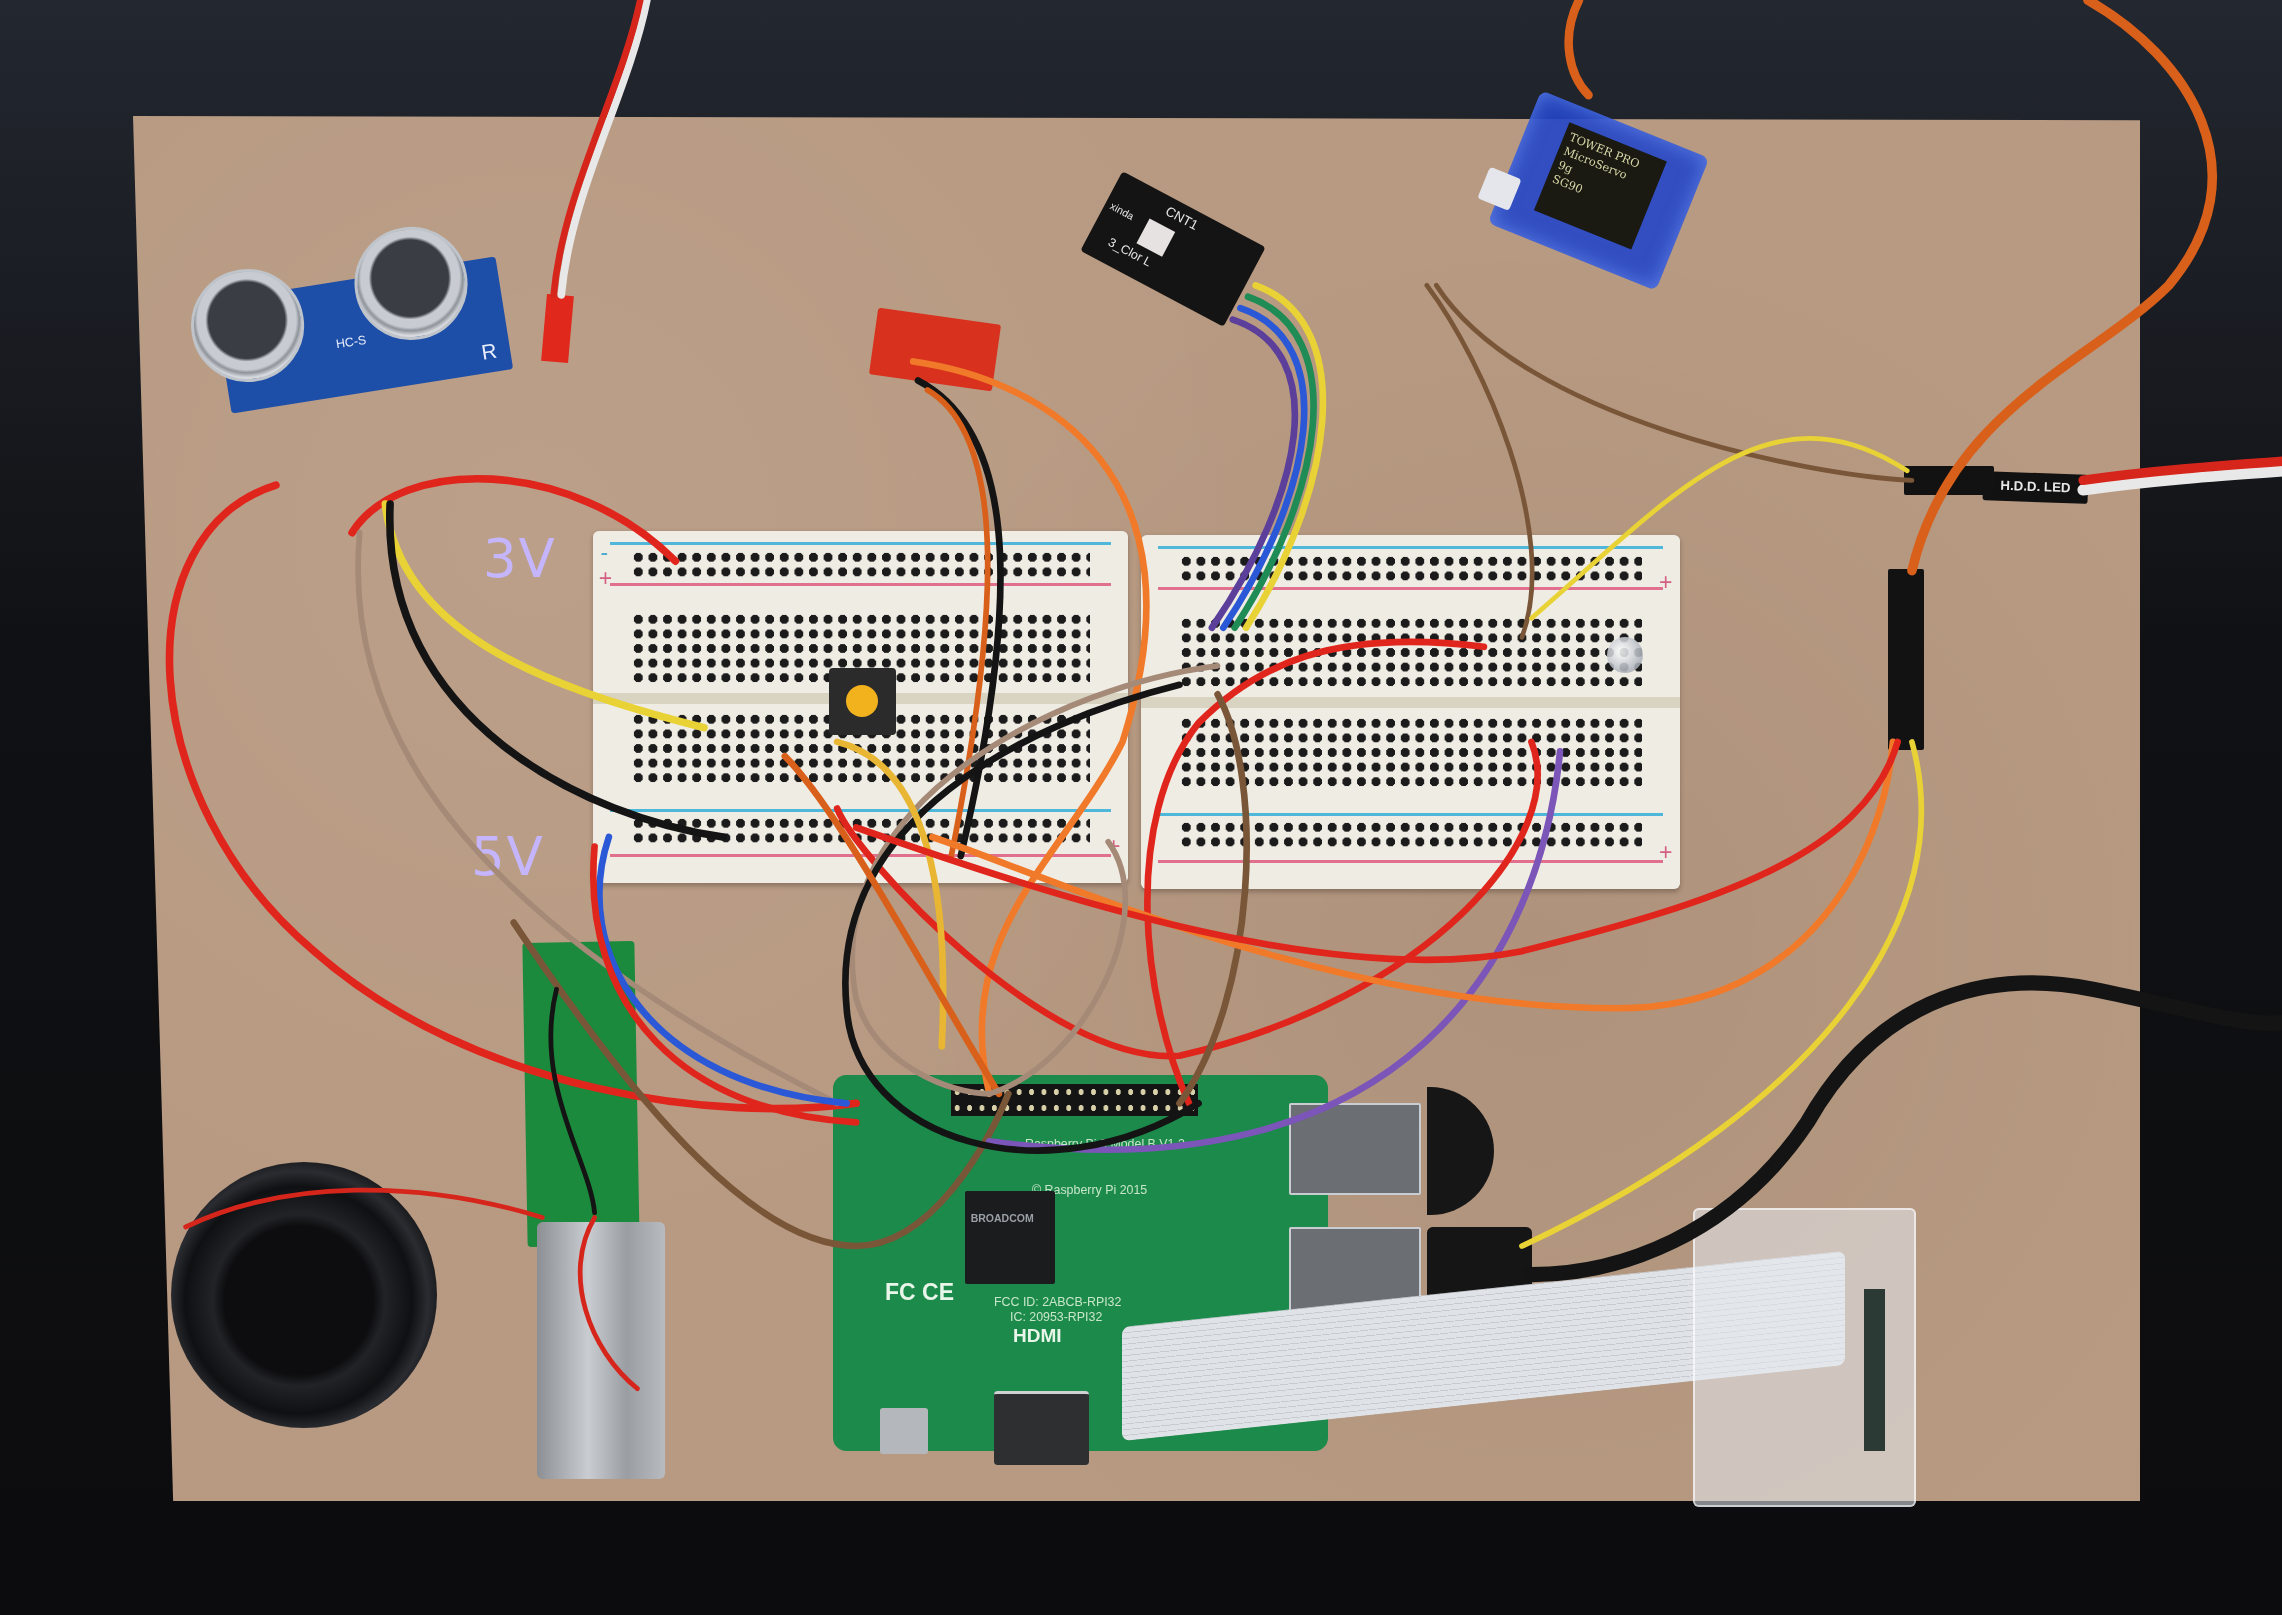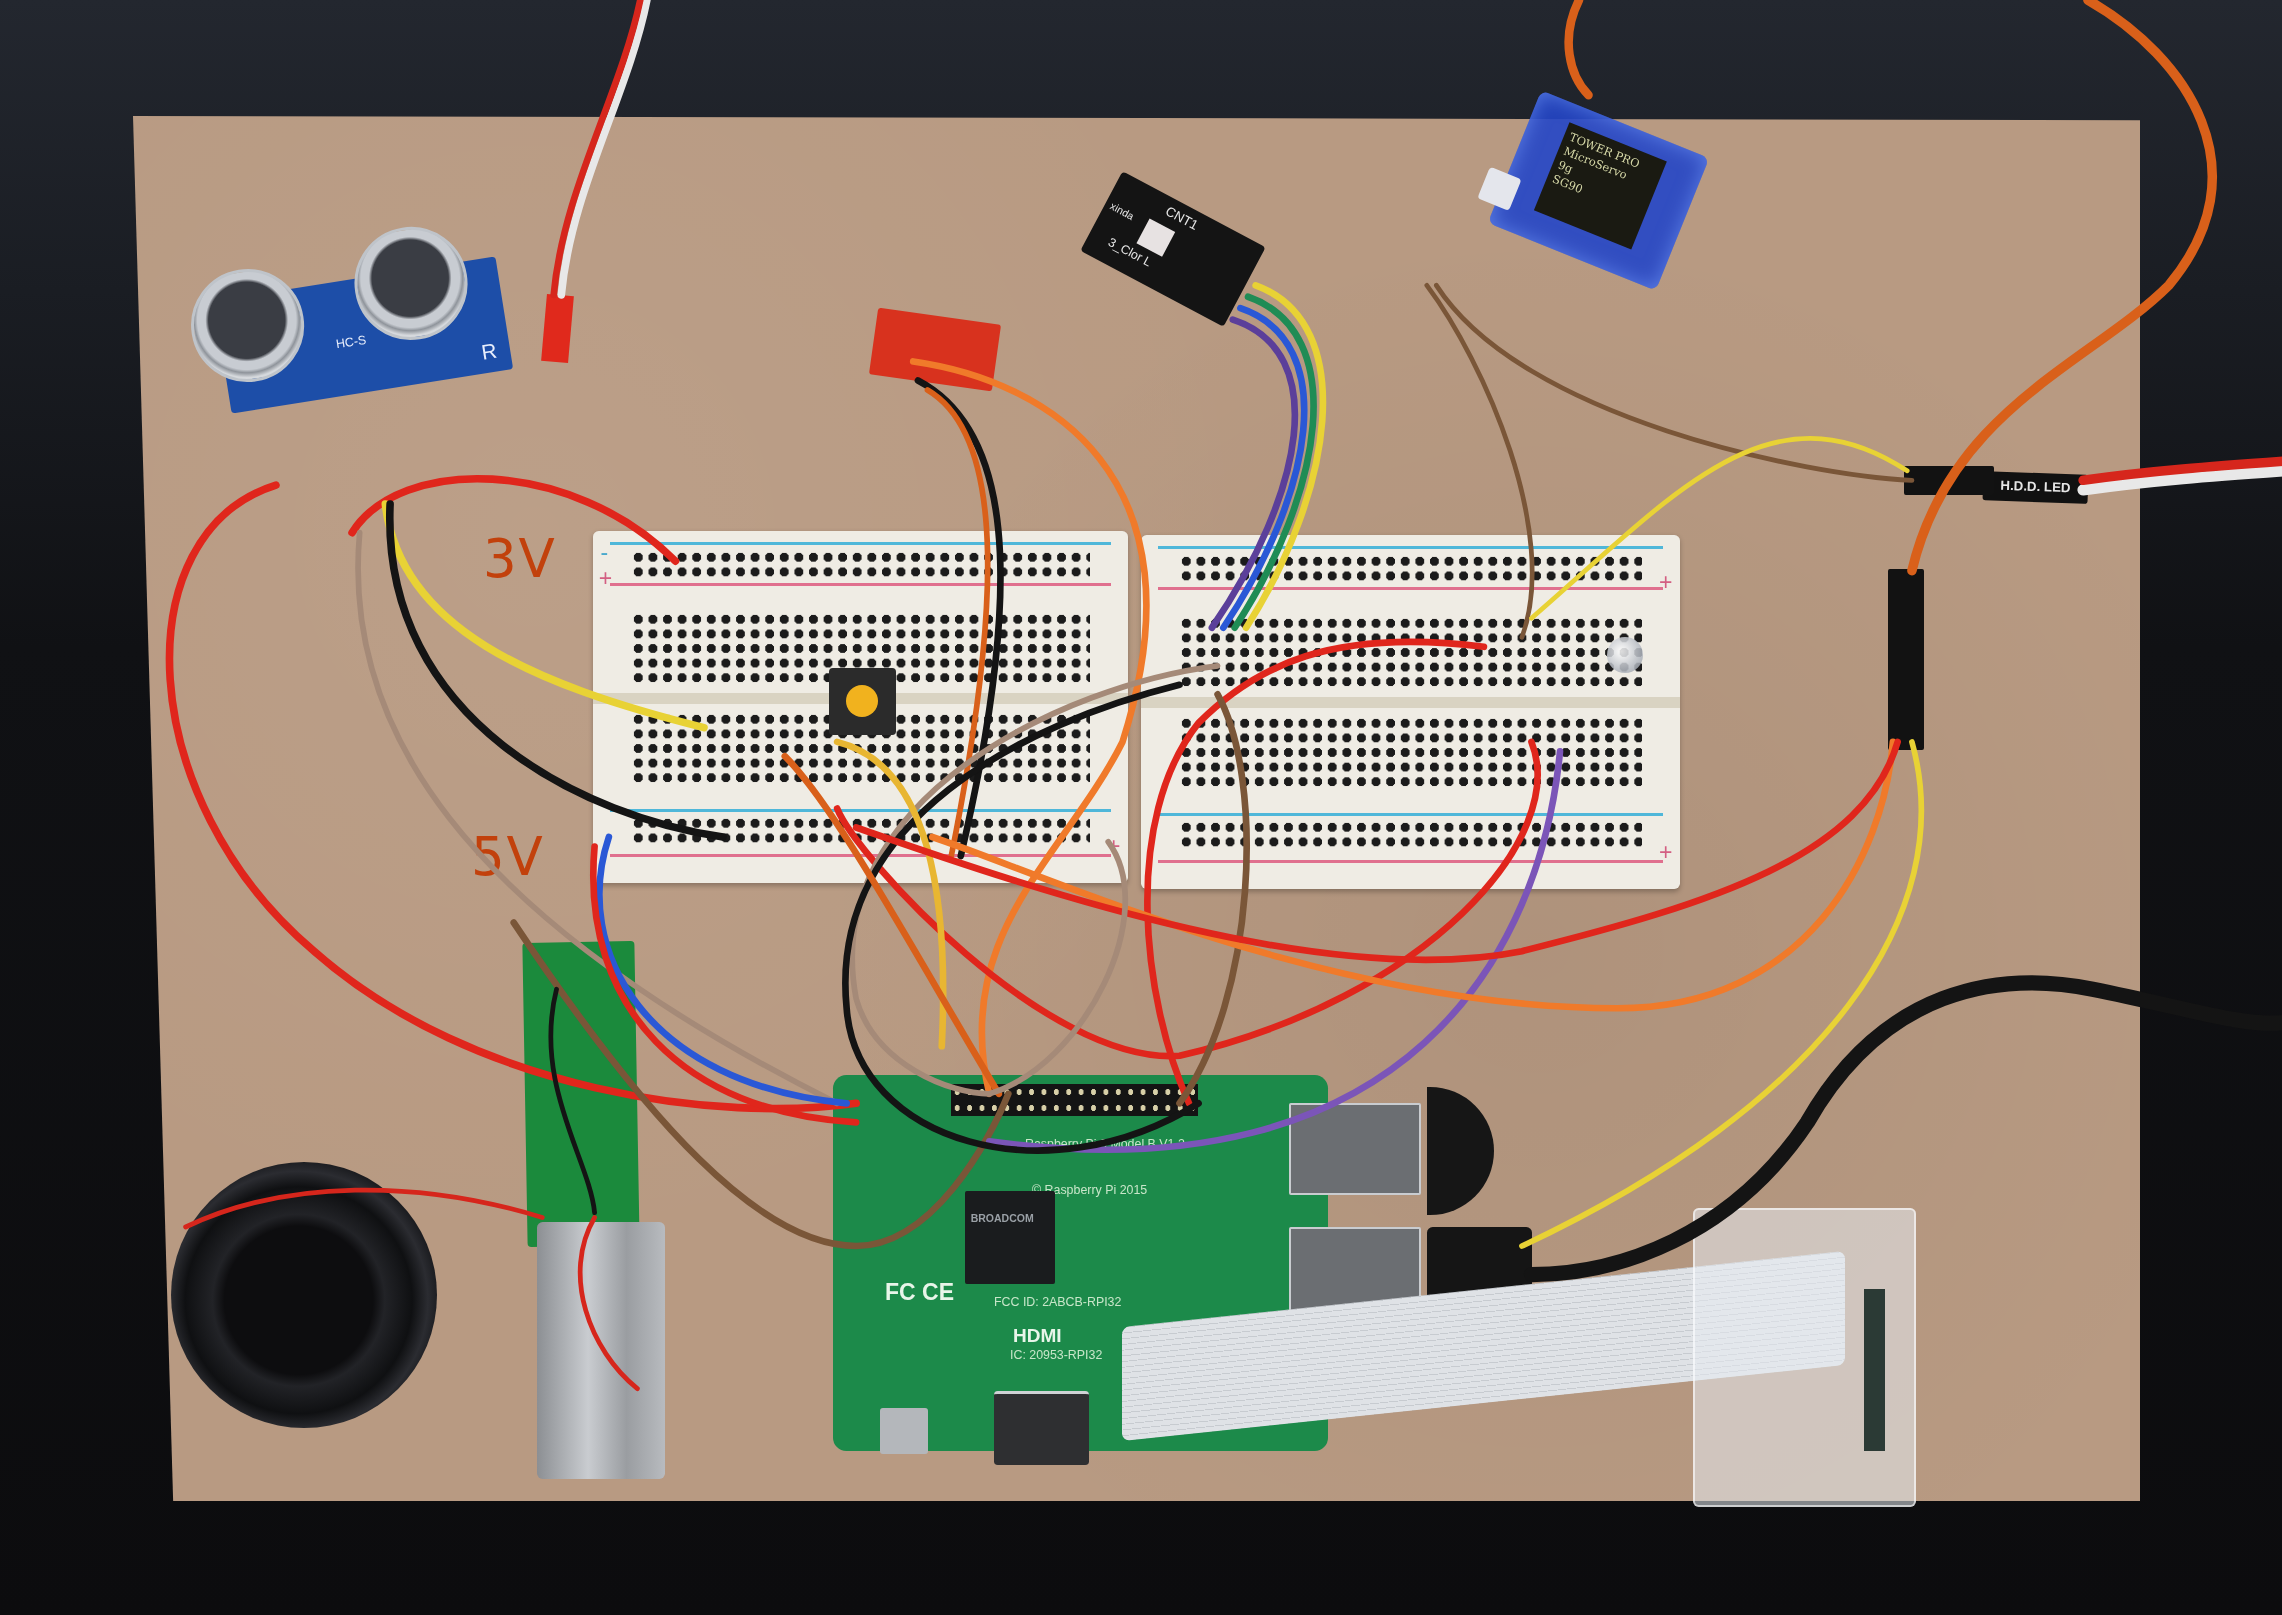--- a/index.html
+++ b/index.html
@@ -16,21 +16,21 @@
   }
   .board {
     position: absolute; left: 133px; top: 116px; width: 2007px; height: 1385px;
     background: #b89a82;
     background-image:
       radial-gradient(circle at 20% 30%, rgba(255,255,255,0.05), transparent 40%),
       radial-gradient(circle at 70% 60%, rgba(0,0,0,0.05), transparent 45%);
     clip-path: polygon(0 0, 100% 0.3%, 100% 100%, 2% 100%);
   }
   .hand-label {
-    position: absolute; color: #c2410c; font-family: "DejaVu Sans", sans-serif;
+    position: absolute; color: #c4b5fd; font-family: "DejaVu Sans", sans-serif;
     font-size: 53px; letter-spacing: 1.9px; font-weight: normal;
   }
   
   .bb {
     position: absolute; background: #efece4; border-radius: 5.7px;
     box-shadow: 0 2.9px 5.7px rgba(0,0,0,0.25);
   }
   .bb-rail {
     position: absolute; left: 17px; right: 17px; height: 2.9px;
   }
@@ -239,21 +239,21 @@
   <div class="battery"></div>
 
   <div class="rpi"></div>
   <div class="gpio"></div>
   <div class="rpi-text" style="left:1025px; top:1137px;">Raspberry Pi 3 Model B V1.2</div>
   <div class="rpi-text" style="left:1032px; top:1151px;margin-top:32px;">© Raspberry Pi 2015</div>
   <div class="soc">
     <span class="soc-text">BROADCOM</span>
   </div>
   <div class="rpi-text" style="left:994px; top:1295px;">FCC ID: 2ABCB-RPI32</div>
-  <div class="rpi-text" style="left:1010px; top:1310px;margin-top:38px;">IC: 20953-RPI32</div>
+  <div class="rpi-text" style="left:1010px; top:1310px;">IC: 20953-RPI32</div>
   <div class="rpi-text" style="left:1013px; top:1325px; font-size:19px; font-weight:bold; color:#e8f5e9;">HDMI</div>
   <div class="rpi-text" style="left:885px; top:1279px; font-size:23px; font-weight:bold; color:#e8f5e9;">FC CE</div>
   <div class="hdmi-port"></div>
   <div class="micro-usb"></div>
   <div class="usb" style="left:1289px; top:1103px;"></div>
   <div class="usb" style="left:1289px; top:1227px;"></div>
   <div class="mic"></div>
   <div class="usb-plug"></div>
 
   <div class="ribbon"></div>

